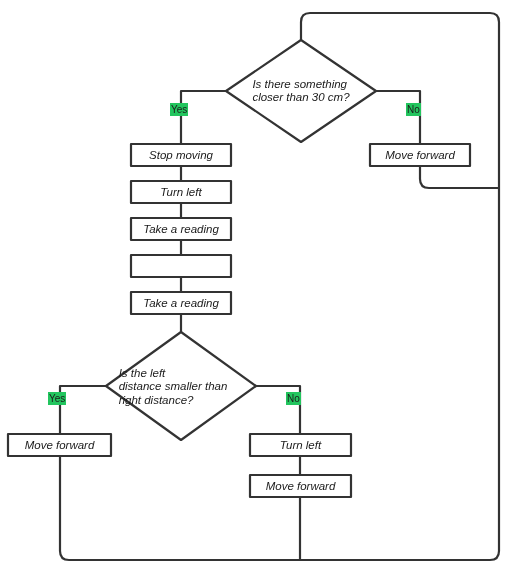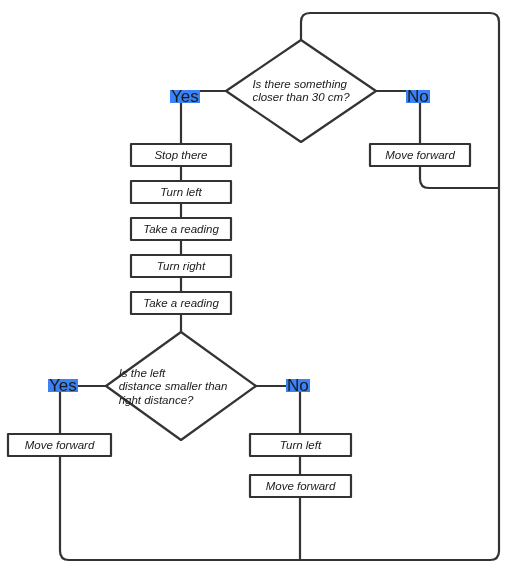--- a/index.html
+++ b/index.html
@@ -38,24 +38,25 @@
   .process-label {
     font-size: 11.5px;
   }
   .decision-label {
     font-size: 11.5px;
     line-height: 13.5px;
   }
   .edge-label {
     position: absolute;
     color: #1a1a1a;
-    font-size: 17px;
+    font-size: 10px;
     line-height: 13px;
-    background: #3b82f6;
+    background: #22c55e;
     padding: 0 1px;
+    margin-top: 13px;
   }
 </style>
 </head>
 <body>
 
 <div id="flowchart-root">
 
   <svg id="flow-svg" viewBox="0 0 520 577">
     <g fill="none" stroke="#333333" stroke-width="2.2" stroke-linecap="butt" stroke-linejoin="round">
 
@@ -100,27 +101,26 @@
       <rect x="250" y="475" width="101" height="22" fill="#ffffff"></rect>
       <path d="M 300,497 L 300,560"></path>
     </g>
   </svg>
 
   <div class="node-label decision-label" style="left:226px; top:64px; width:150px; height:54px;">Is there something
 closer than 30 cm?</div>
 
   <div class="node-label process-label" style="left:370px; top:144px; width:100px; height:22px;">Move forward</div>
 
-  <div class="node-label process-label" style="left:131px; top:144px; width:100px; height:22px;">Stop there</div>
+  <div class="node-label process-label" style="left:131px; top:144px; width:100px; height:22px;">Stop moving</div>
 
   <div class="node-label process-label" style="left:131px; top:181px; width:100px; height:22px;">Turn left</div>
 
   <div class="node-label process-label" style="left:131px; top:218px; width:100px; height:22px;">Take a reading</div>
 
-  <div class="node-label process-label" style="left:131px; top:255px; width:100px; height:22px;">Turn right</div>
 
   <div class="node-label process-label" style="left:131px; top:292px; width:100px; height:22px;">Take a reading</div>
 
   <div class="node-label decision-label" style="left:93px; top:366px; width:160px; height:42px;">Is the left
 distance smaller than
 right distance?</div>
 
   <div class="node-label process-label" style="left:8px; top:434px; width:103px; height:22px;">Move forward</div>
 
   <div class="node-label process-label" style="left:250px; top:434px; width:101px; height:22px;">Turn left</div>

